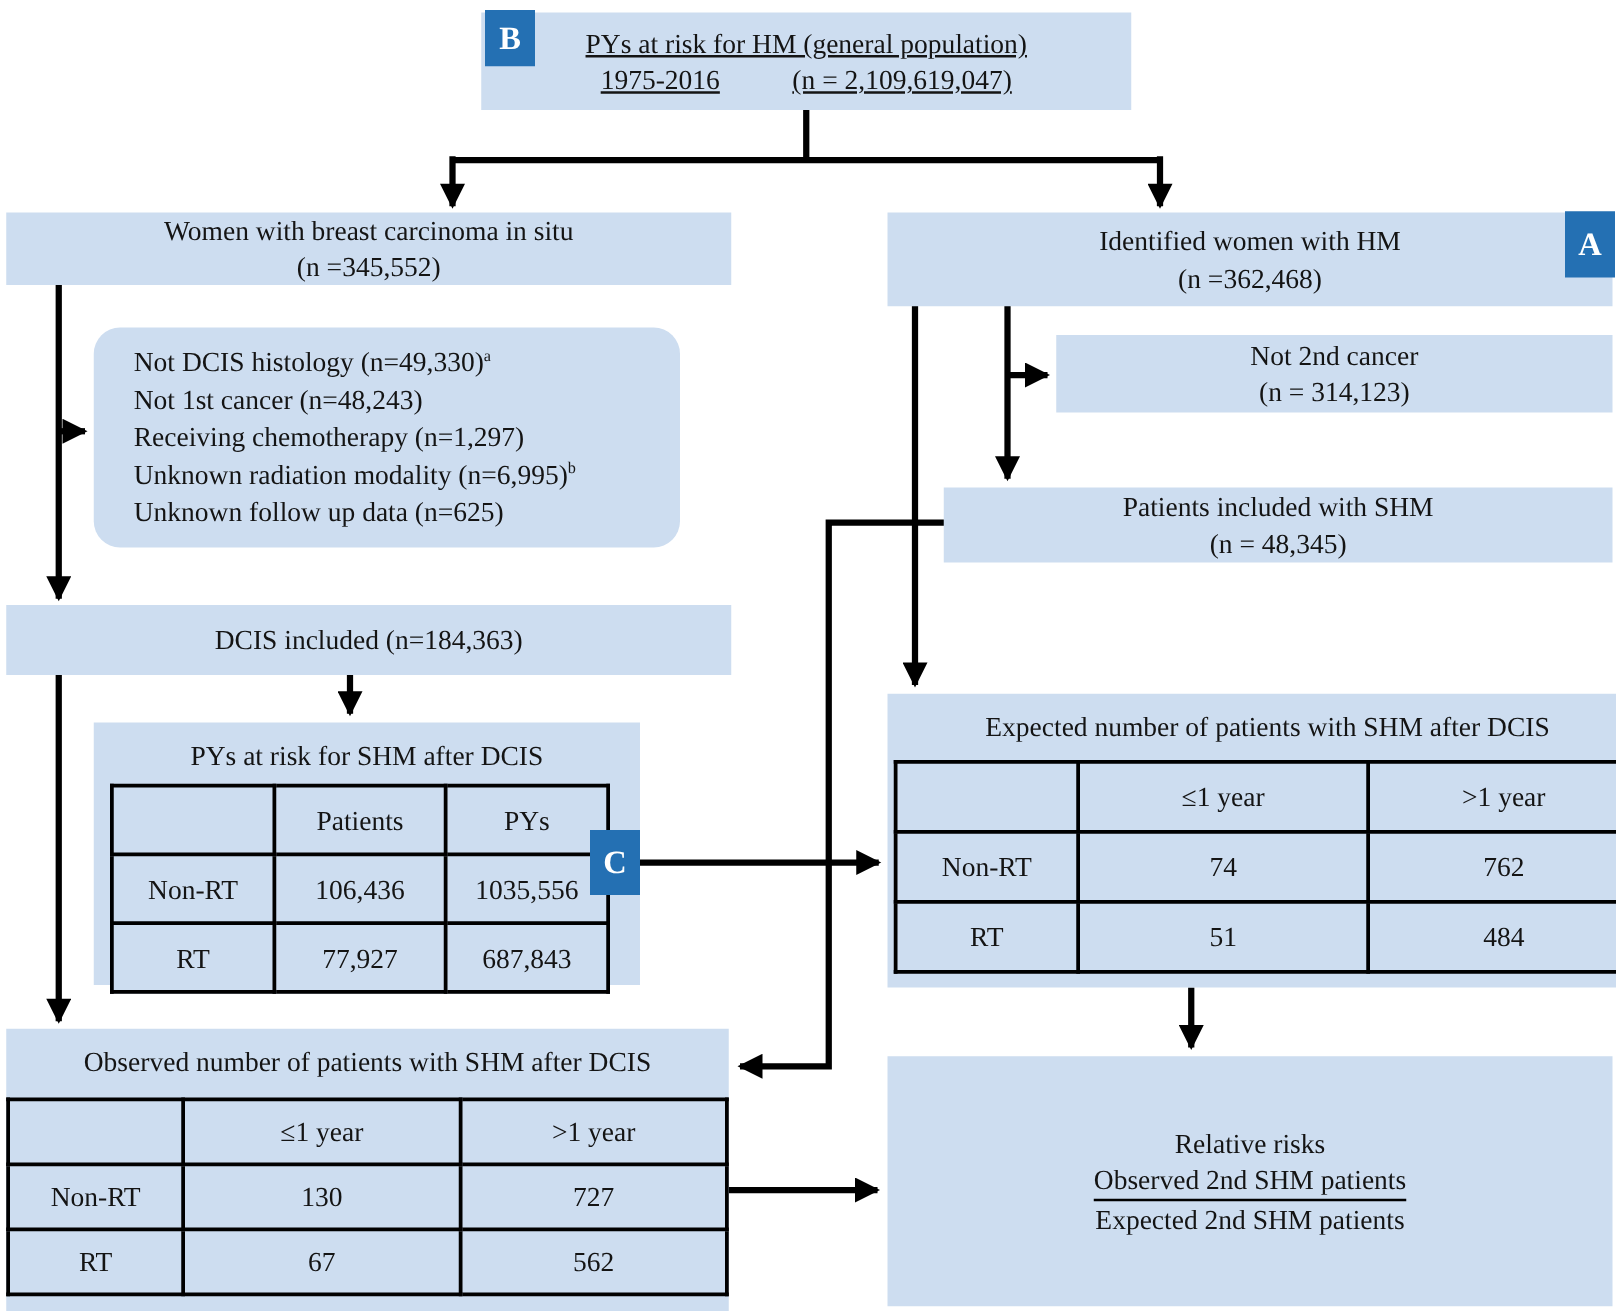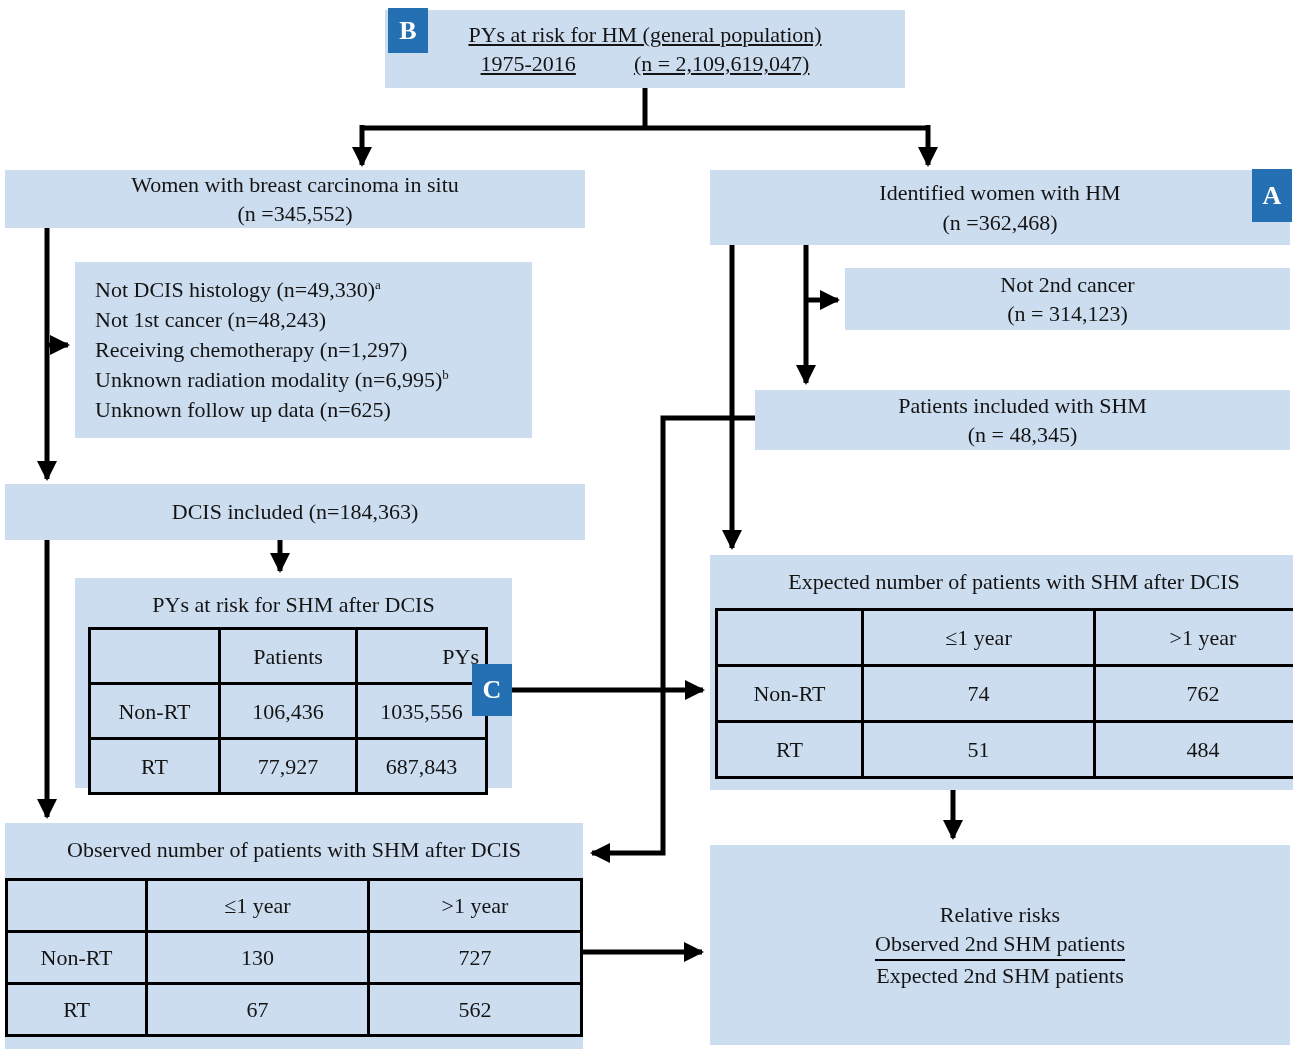--- a/index.html
+++ b/index.html
@@ -14,30 +14,30 @@
   .node{
     position:absolute;background:var(--box-fill);z-index:2;
     display:flex;flex-direction:column;justify-content:center;align-items:center;
     text-align:center;font-size:22px;line-height:1.32;
   }
   .badge{
     position:absolute;background:var(--badge-fill);color:#ffffff;z-index:3;
     display:flex;align-items:center;justify-content:center;
     font-size:26px;font-weight:bold;
   }
-  .excl{justify-content:center;align-items:flex-start;text-align:left;padding-left:20px;line-height:30px;}
+  .excl{justify-content:center;align-items:flex-start;text-align:left;padding-left:32px;line-height:30px;border-radius:21px;}
   sup{font-size:13px;line-height:0;}
   .toprow2{display:flex;gap:58px;}
   .tbl-box{justify-content:flex-start;}
   .tbl-title{margin-top:12px;}
   table.grid{border-collapse:collapse;font-size:22px;background:var(--box-fill);}
   table.grid td{border:3px solid #000;text-align:center;vertical-align:middle;padding:0 6px;}
   .grid-pys{margin-top:8px;align-self:flex-start;margin-left:13px;}
   .grid-pys td{height:52px;}
-  .grid-pys .c0{width:115px;} .grid-pys .c1{width:122px;} .grid-pys .c2{width:115px;text-align:right;}
+  .grid-pys .c0{width:115px;} .grid-pys .c1{width:122px;} .grid-pys .c2{width:115px;}
   .grid-exp{margin-top:12px;}
   .grid-exp td{height:53px;}
   .grid-exp .c0{width:131px;} .grid-exp .c1{width:217px;} .grid-exp .c2{width:202px;}
   .grid-obs{margin-top:14px;}
   .grid-obs td{height:49px;}
   .grid-obs .c0{width:128px;} .grid-obs .c1{width:213px;} .grid-obs .c2{width:204px;}
   .fraction-top{display:inline-block;border-bottom:2px solid #000;padding-bottom:1px;}
 </style>
 </head>
 <body>

